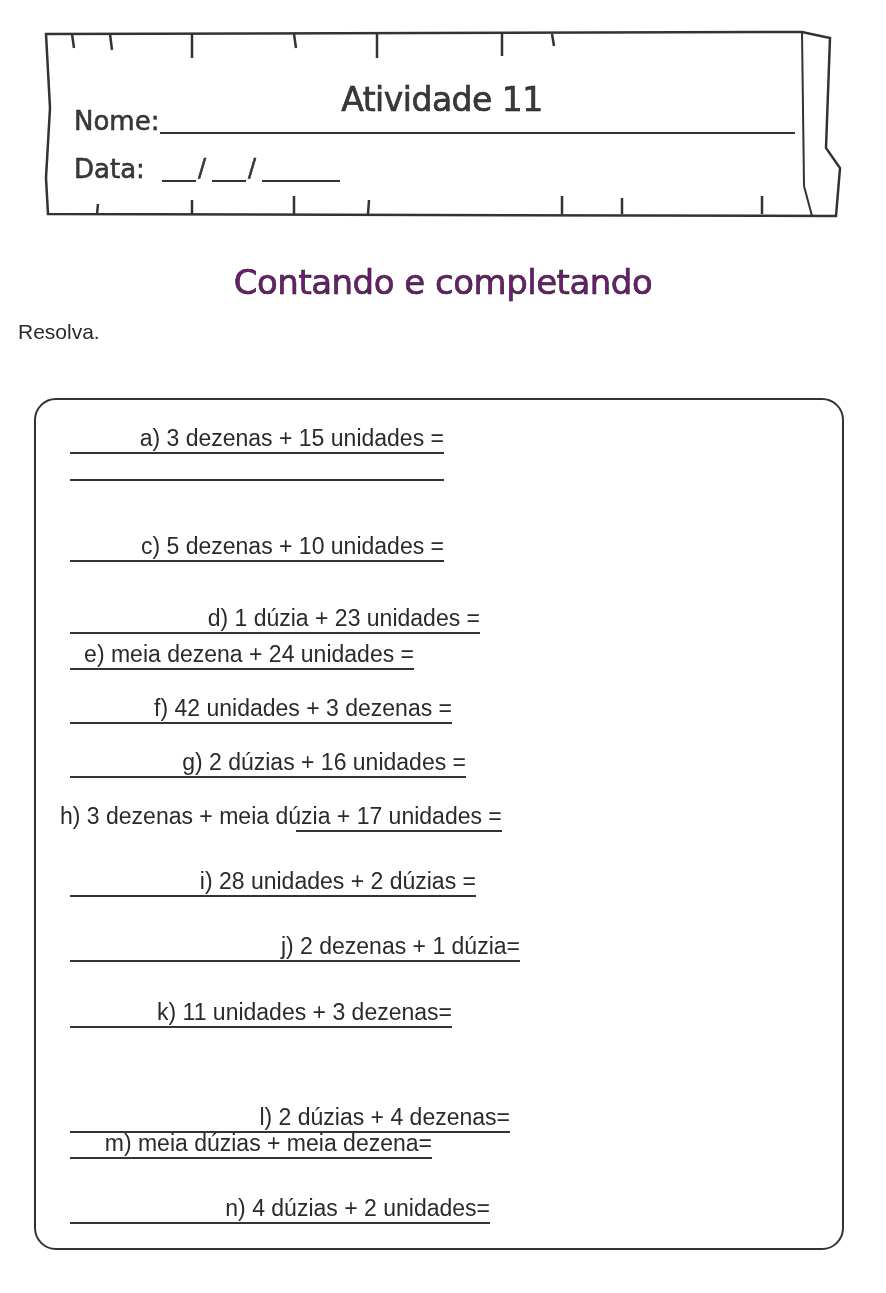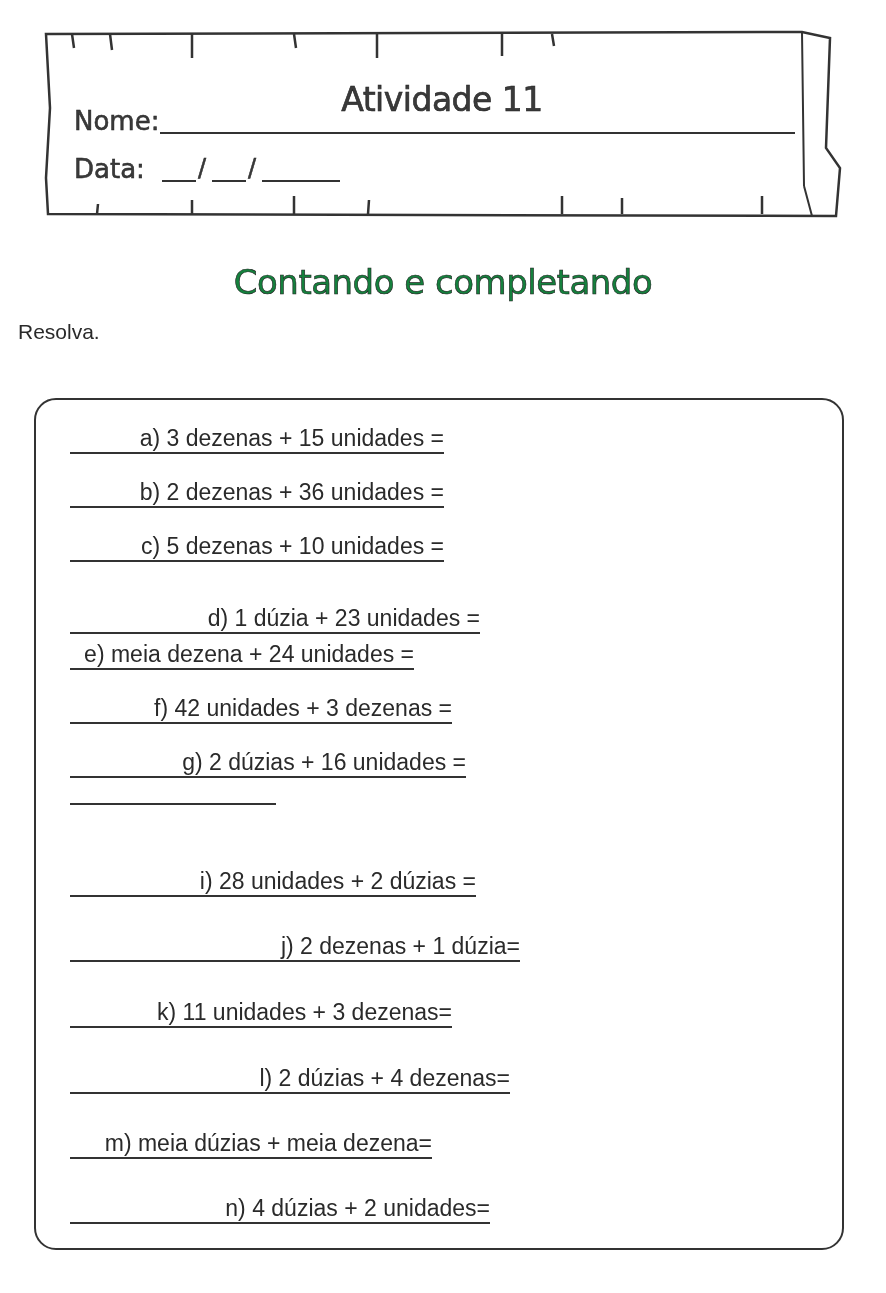--- a/index.html
+++ b/index.html
@@ -2,21 +2,21 @@
 <html><head>
 <meta charset="utf-8">
 <style>
   html, body { margin: 0; padding: 0; background: #ffffff; }
   body { width: 886px; height: 1293px; position: relative; overflow: hidden; color: #2a2a2a; font-family: "Liberation Sans", sans-serif; }
   .header-scroll { position: absolute; left: 42px; top: 28px; width: 800px; height: 192px; }
   .header-scroll svg { position: absolute; left: 0; top: 0; }
   .title { position: absolute; left: 0; width: 1000px; text-align: center; top: 52px; font-family: "DejaVu Sans", sans-serif; font-size: 33px; color: #3a3a3a; letter-spacing: -0.5px; -webkit-text-stroke: 0.6px #222; }
   .hdr-field { position: absolute; font-family: "DejaVu Sans", sans-serif; font-size: 26px; color: #3a3a3a; -webkit-text-stroke: 0.5px #222; }
   .line { position: absolute; border-bottom: 2px solid #333; height: 0; }
-  .subtitle { position: absolute; left: 0; width: 886px; top: 262px; text-align: center; font-family: "DejaVu Sans", sans-serif; font-size: 34px; color: #15803d; -webkit-text-stroke: 0.6px #222; letter-spacing: -0.5px; }
+  .subtitle { position: absolute; left: 0; width: 886px; top: 262px; text-align: center; font-family: "DejaVu Sans", sans-serif; font-size: 34px; color: #701a75; -webkit-text-stroke: 0.6px #222; letter-spacing: -0.5px; }
   .instruction { position: absolute; left: 18px; top: 320px; font-size: 21px; color: #2a2a2a; }
   .box { position: absolute; left: 34px; top: 398px; width: 810px; height: 852px; border: 2px solid #333; border-radius: 22px; box-sizing: border-box; }
   .q { position: absolute; left: 60px; font-size: 23px; color: #2a2a2a; white-space: nowrap; display: flex; align-items: flex-end; flex-direction: column; }
   .q .blank { border-bottom: 2px solid #333; height: 0; margin-left: 10px; margin-bottom: 2px; }
 </style>
 </head>
 <body>
 
 <div class="header-scroll">
   <svg width="800" height="192" viewBox="0 0 800 192">
@@ -39,21 +39,20 @@
 <div class="subtitle">Contando e completando</div>
 <div class="instruction">Resolva.</div>
 
 <div class="box"></div>
 
 <div class="q" style="top:425px;">
   <span>a) 3 dezenas + 15 unidades =</span>
   <span class="blank" style="width:374px;"></span>
 </div>
 <div class="q" style="top:479px;">
-  <span>b) 2 dezenas + 36 unidades =</span>
   <span class="blank" style="width:374px;"></span>
 </div>
 <div class="q" style="top:533px;">
   <span>c) 5 dezenas + 10 unidades =</span>
   <span class="blank" style="width:374px;"></span>
 </div>
 <div class="q" style="top:587px;margin-top:18px;">
   <span>d) 1 dúzia + 23 unidades =</span>
   <span class="blank" style="width:410px;"></span>
 </div>
@@ -63,35 +62,36 @@
 </div>
 <div class="q" style="top:695px;">
   <span>f) 42 unidades + 3 dezenas =</span>
   <span class="blank" style="width:382px;"></span>
 </div>
 <div class="q" style="top:749px;">
   <span>g) 2 dúzias + 16 unidades =</span>
   <span class="blank" style="width:396px;"></span>
 </div>
 <div class="q" style="top:803px;">
+  <span>h) 3 dezenas + meia dúzia + 17 unidades =</span>
   <span class="blank" style="width:206px;"></span>
 </div>
 <div class="q" style="top:868px;">
   <span>i) 28 unidades + 2 dúzias =</span>
   <span class="blank" style="width:406px;"></span>
 </div>
 <div class="q" style="top:933px;justify-content:flex-end;">
   <span>j) 2 dezenas + 1 dúzia=</span>
   <span class="blank" style="width:450px;"></span>
 </div>
 <div class="q" style="top:999px;">
   <span>k) 11 unidades + 3 dezenas=</span>
   <span class="blank" style="width:382px;"></span>
 </div>
-<div class="q" style="top:1065px;">
+<div class="q" style="top:1104px;">
   <span>l) 2 dúzias + 4 dezenas=</span>
   <span class="blank" style="width:440px;"></span>
 </div>
 <div class="q" style="top:1130px;">
   <span>m) meia dúzias + meia dezena=</span>
   <span class="blank" style="width:362px;"></span>
 </div>
 <div class="q" style="top:1195px;">
   <span>n) 4 dúzias + 2 unidades=</span>
   <span class="blank" style="width:420px;"></span>

